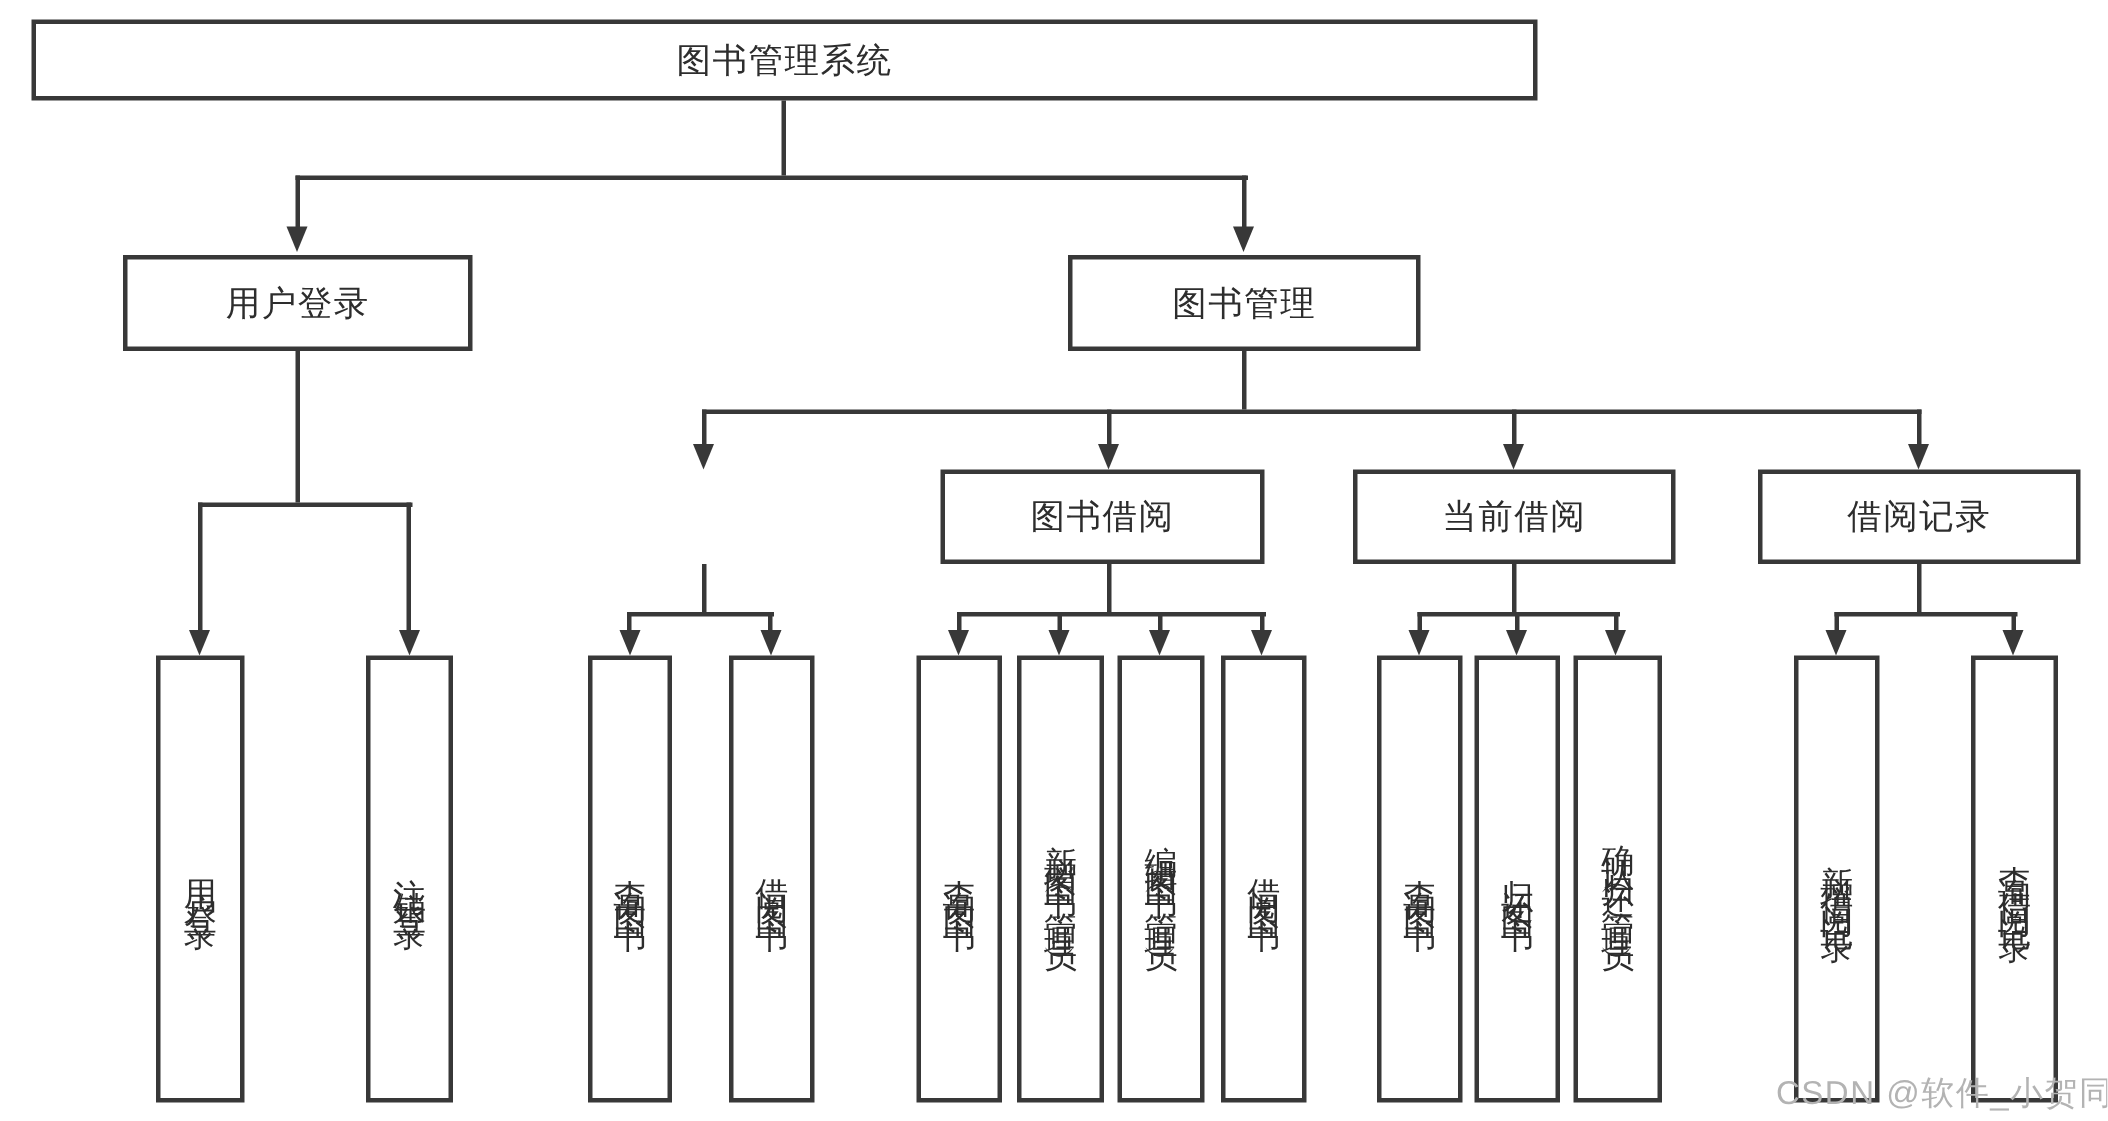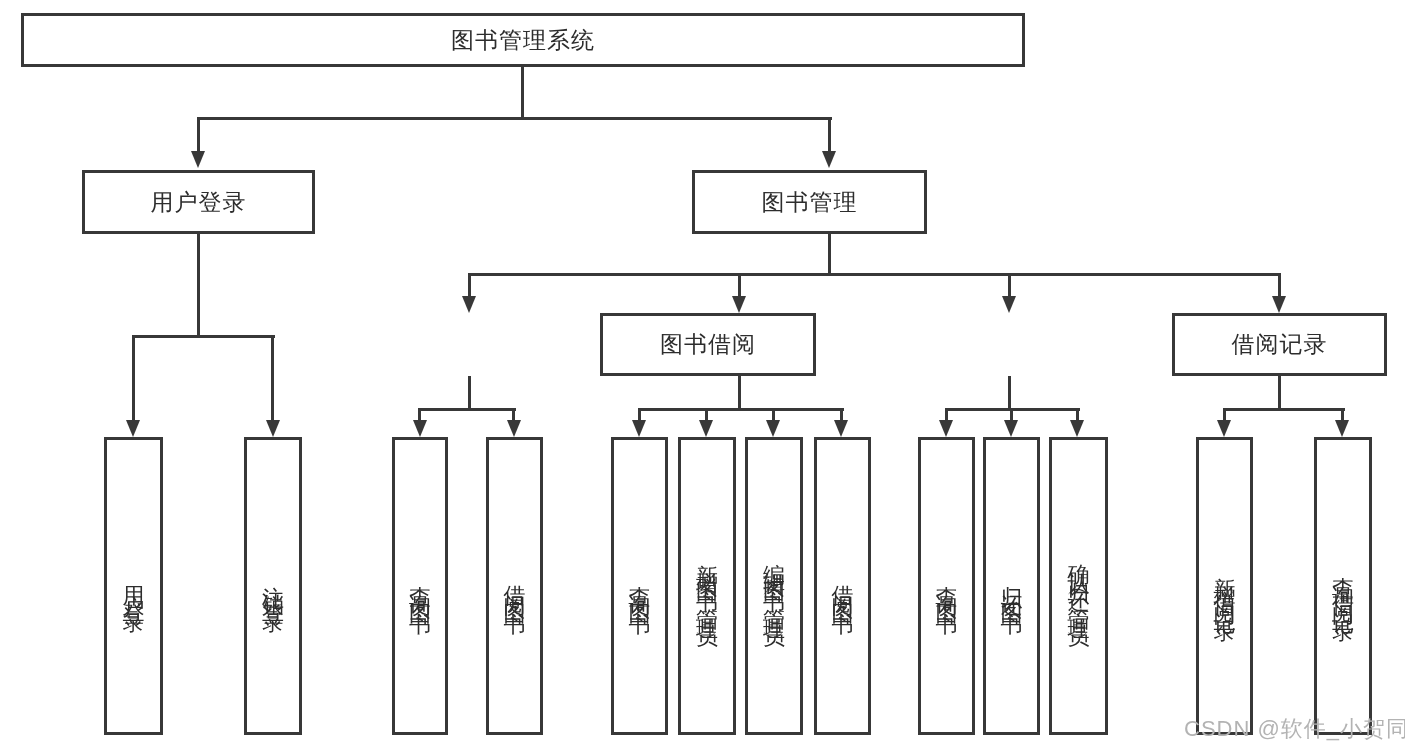--- a/index.html
+++ b/index.html
@@ -16,23 +16,24 @@
       letter-spacing:1px;white-space:nowrap;}
 </style>
 </head>
 <body>
 
 <div id="canvas" style="--line: #383838; --text: #2d2d2d; --bg: #ffffff; --wm: #b3b3b3;">
 
   <div class="box" style="left:21px;top:13px;width:1004px;height:54px;">图书管理系统</div>
 
   <div class="box" style="left:82px;top:170px;width:233px;height:64px;">用户登录</div>
-  <div class="box" style="left:692px;top:170px;width:235px;height:64px;">图书管理</div>
+  <div class="box" style="left:712px;top:170px;width:235px;height:64px;">图书管理</div>
 
-  <div class="box" style="left:600px;top:313px;width:216px;height:63px;text-align:center;">图书借阅</div>
+  <div class="box" style="left:627px;top:313px;width:216px;height:63px;text-align:center;">图书借阅</div>
+  <div class="box" style="left:902px;top:313px;width:215px;height:63px;">当前借阅</div>
   <div class="box" style="left:1172px;top:313px;width:215px;height:63px;">借阅记录</div>
 
   <div class="box vbox" style="left:104px;top:437px;width:59px;height:298px;">用户登录</div>
   <div class="box vbox" style="left:244px;top:437px;width:58px;height:298px;">注销登录</div>
 
   <div class="box vbox" style="left:392px;top:437px;width:56px;height:298px;">查询图书</div>
   <div class="box vbox" style="left:486px;top:437px;width:57px;height:298px;">借阅图书</div>
 
   <div class="box vbox" style="left:611px;top:437px;width:57px;height:298px;">查询图书</div>
   <div class="box vbox" style="left:678px;top:437px;width:58px;height:298px;">新增图书（管理员）</div>

